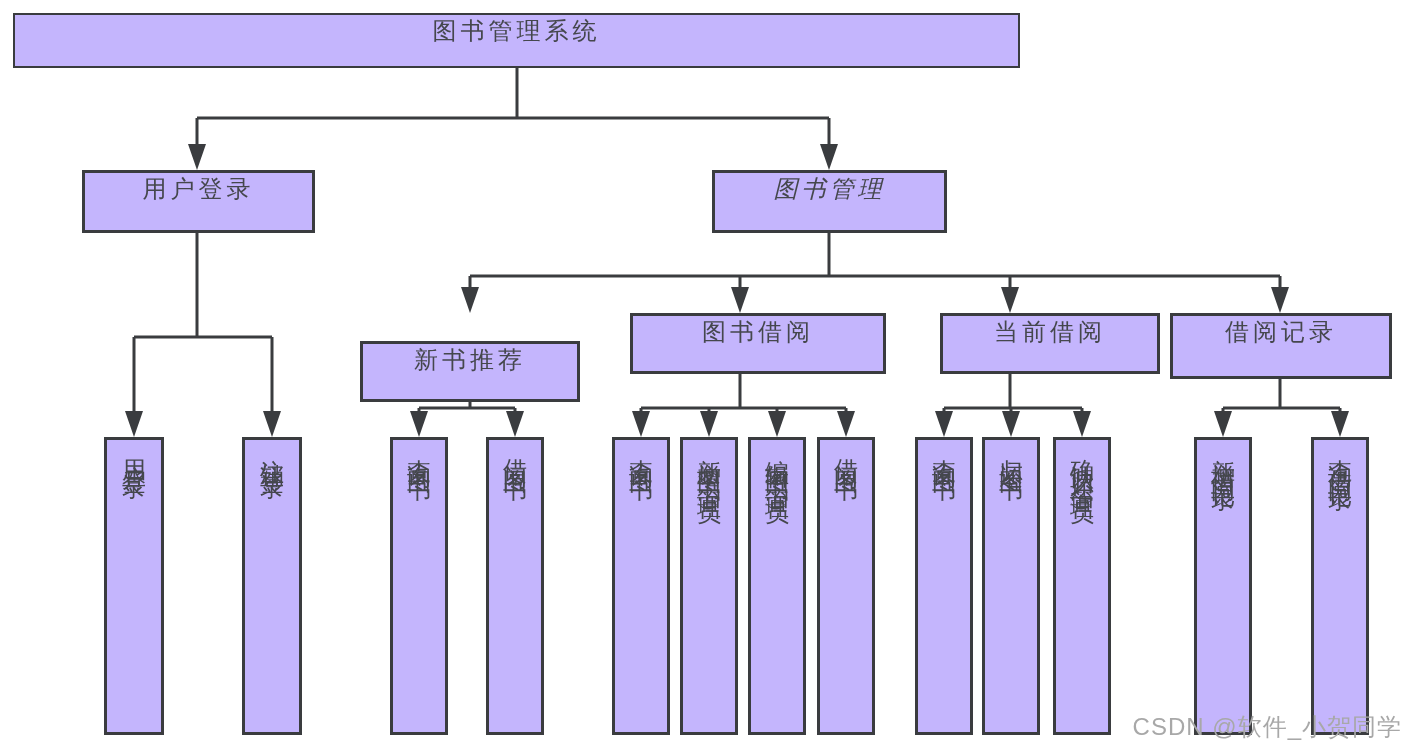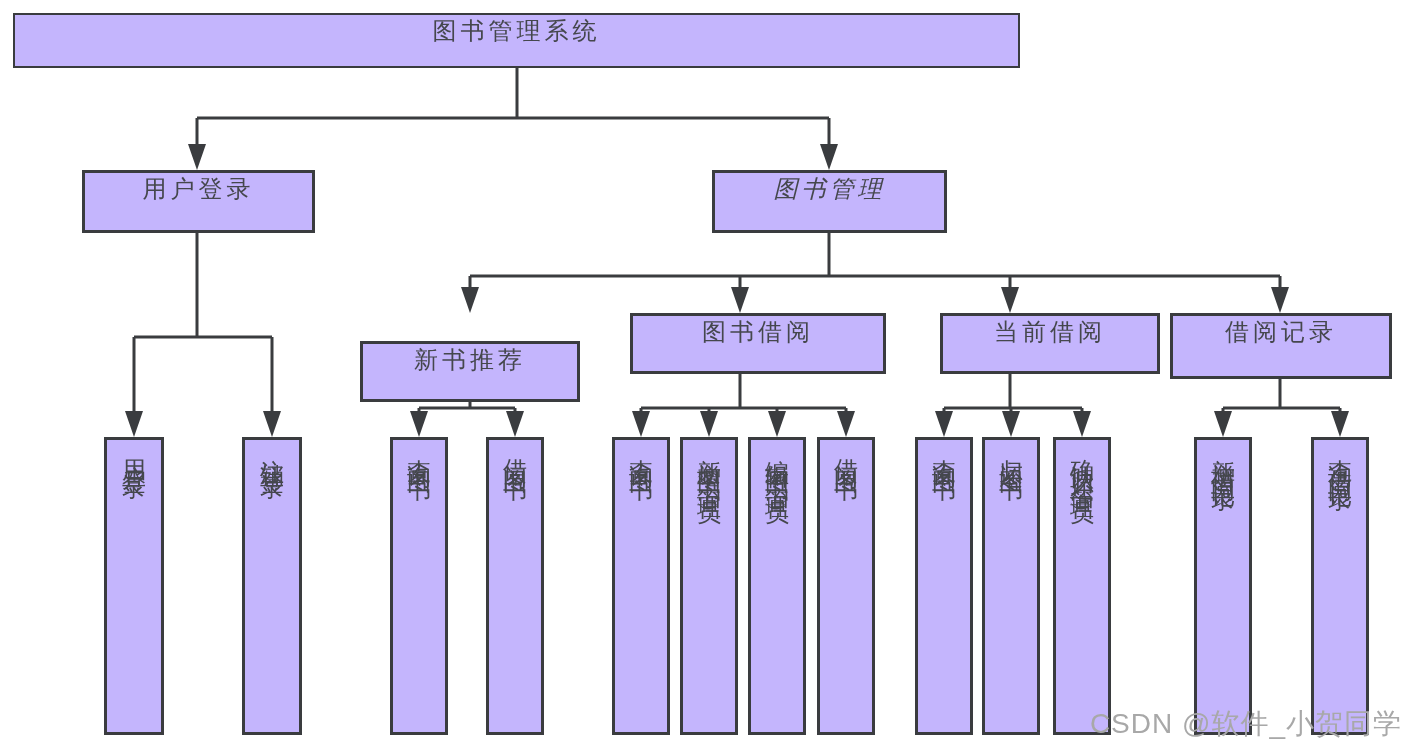--- a/index.html
+++ b/index.html
@@ -32,21 +32,21 @@
     writing-mode:vertical-rl;
     text-orientation:mixed;
     letter-spacing:6px;
     line-height:1;
     white-space:nowrap;
   }
   .watermark{
     position:absolute;
     right:3px;
     bottom:4px;
-    font-size:28px;
+    font-size:24px;
     color:#a8a8a8;
     letter-spacing:1px;
     z-index:5;
     white-space:nowrap;
   }
 </style>
 </head>
 <body>
 
 <div class="stage">

